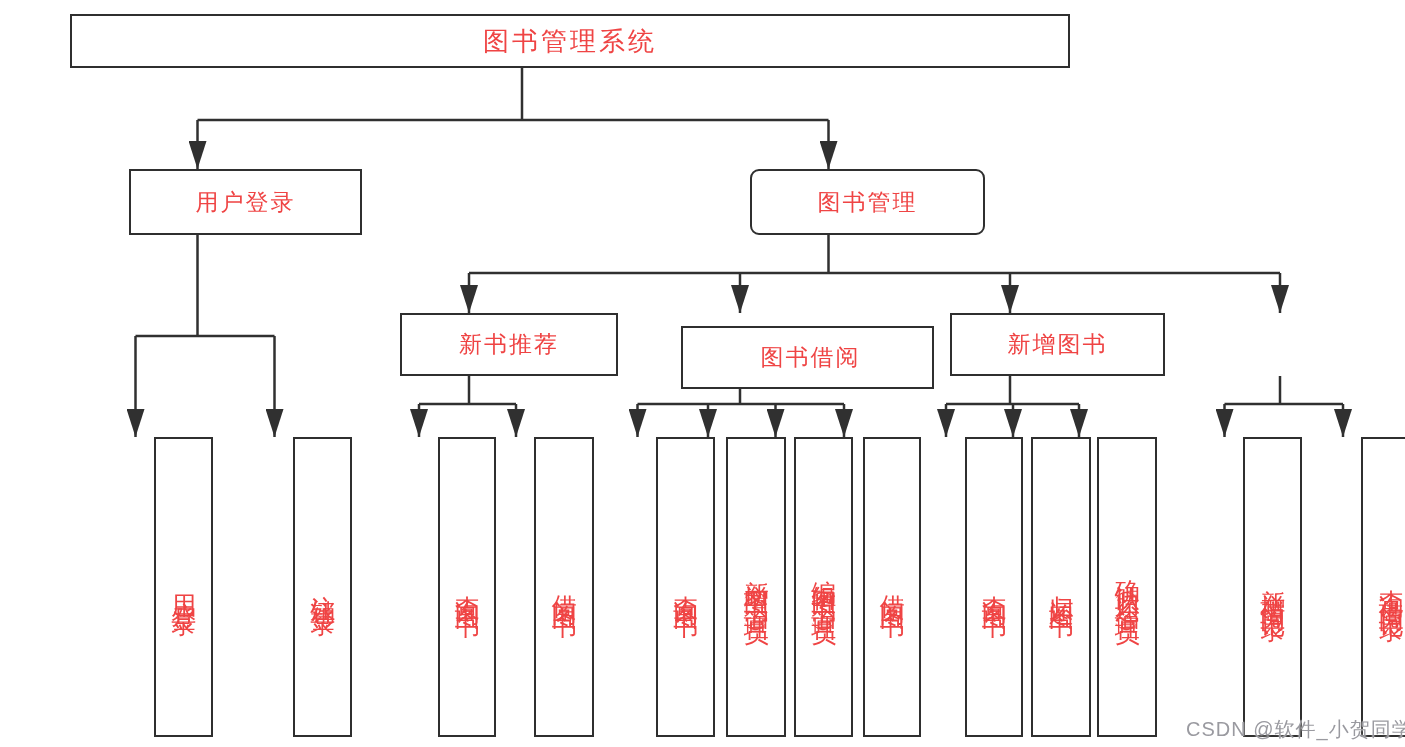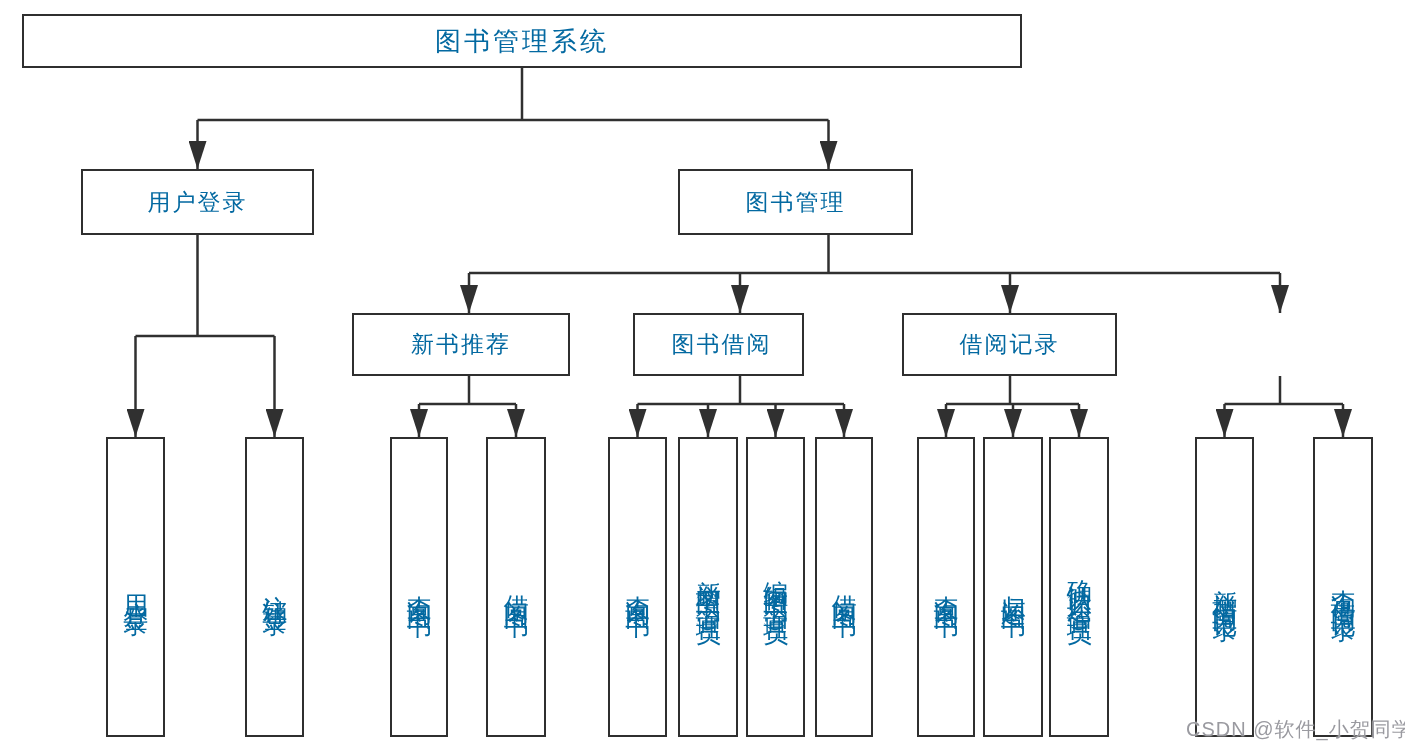--- a/index.html
+++ b/index.html
@@ -18,21 +18,22 @@
     width: 1405px; height: 747px;
   }
   .box {
     position: absolute;
     box-sizing: border-box;
     border: 2px solid #2f2f2f;
     background: #ffffff;
     display: flex;
     align-items: center;
     justify-content: center;
-    color: #0369a1;
+    color: #ef4444;
+    margin-left: 48px;
   }
   .root-box  { font-size: 26px; letter-spacing: 3px; }
   .h-box     { font-size: 23px; letter-spacing: 2px; }
   .v-box {
     writing-mode: vertical-rl;
     text-orientation: mixed;
     font-size: 25px;
     letter-spacing: 6px;
     line-height: 1.1;
   }
@@ -85,25 +86,25 @@
     <path fill="none" stroke="#303030" stroke-width="2.5" marker-end="url(#arrow)" d="M946 404 V437"></path>
     <path fill="none" stroke="#303030" stroke-width="2.5" marker-end="url(#arrow)" d="M1013 404 V437"></path>
     <path fill="none" stroke="#303030" stroke-width="2.5" marker-end="url(#arrow)" d="M1079 404 V437"></path>
     <path fill="none" stroke="#303030" stroke-width="2.5" marker-end="url(#arrow)" d="M1224.5 404 V437"></path>
     <path fill="none" stroke="#303030" stroke-width="2.5" marker-end="url(#arrow)" d="M1343 404 V437"></path>
   </svg>
 
   <div class="box root-box" style="left:22px; top:14px; width:1000px; height:54px;">图书管理系统</div>
 
   <div class="box h-box" style="left:81px; top:169px; width:233px; height:66px;">用户登录</div>
-  <div class="box h-box" style="left:678px; top:169px; width:235px; height:66px;">图书管理</div>
+  <div class="box h-box" style="left:702px; top:169px; width:235px; height:66px;border-radius:9px;">图书管理</div>
 
   <div class="box h-box" style="left:352px; top:313px; width:218px; height:63px;">新书推荐</div>
-  <div class="box h-box" style="left:633px; top:313px; width:171px; height:63px;padding-left:6px;">图书借阅</div>
-  <div class="box h-box" style="left:902px; top:313px; width:215px; height:63px;">借阅记录</div>
+  <div class="box h-box" style="left:633px; top:326px; width:253px; height:63px;padding-left:6px;">图书借阅</div>
+  <div class="box h-box" style="left:902px; top:313px; width:215px; height:63px;">新增图书</div>
 
   <div class="box v-box" style="left:106px; top:437px; width:59px; height:300px;">用户登录</div>
   <div class="box v-box" style="left:245px; top:437px; width:59px; height:300px;">注销登录</div>
 
   <div class="box v-box" style="left:390px; top:437px; width:58px; height:300px;">查询图书</div>
   <div class="box v-box" style="left:486px; top:437px; width:60px; height:300px;">借阅图书</div>
 
   <div class="box v-box" style="left:608px; top:437px; width:59px; height:300px;">查询图书</div>
   <div class="box v-box" style="left:678px; top:437px; width:60px; height:300px;">新增图书（管理员）</div>
   <div class="box v-box" style="left:746px; top:437px; width:59px; height:300px;">编辑图书（管理员）</div>

